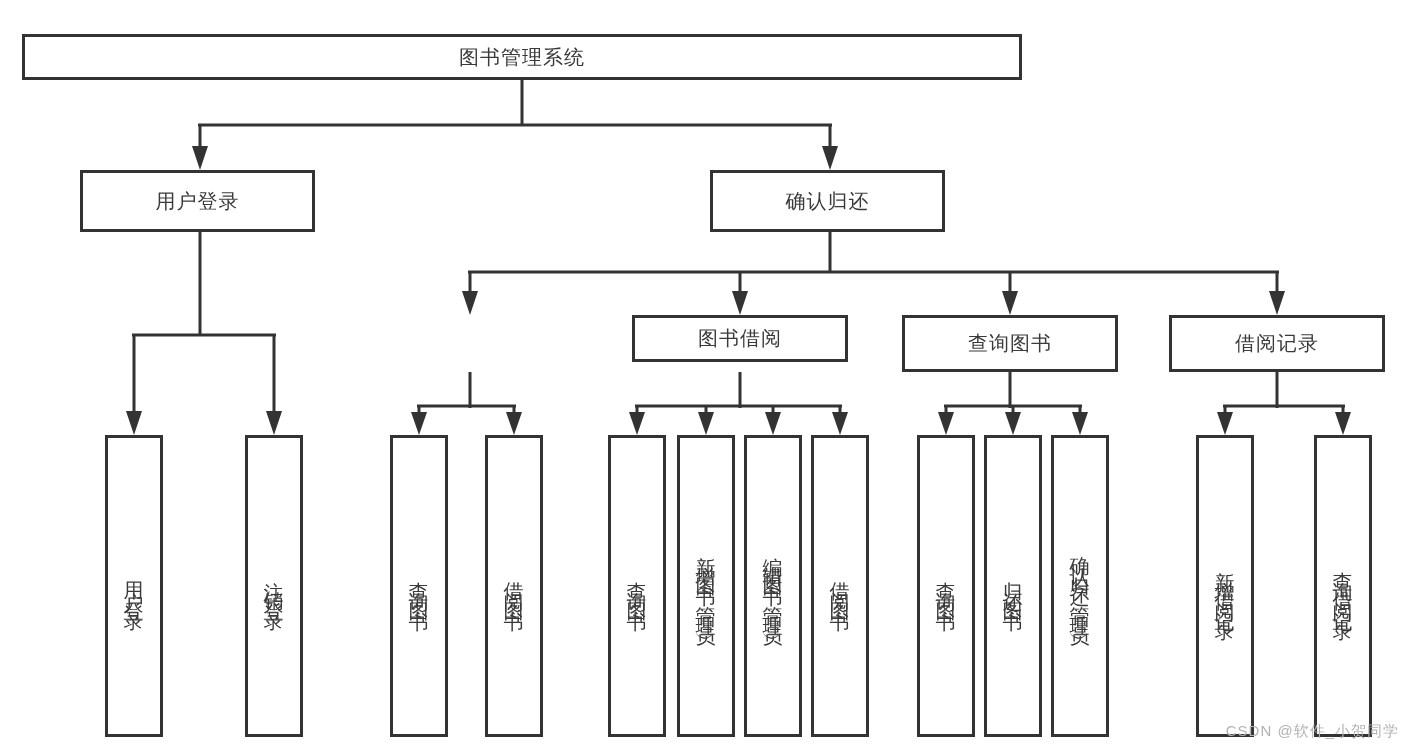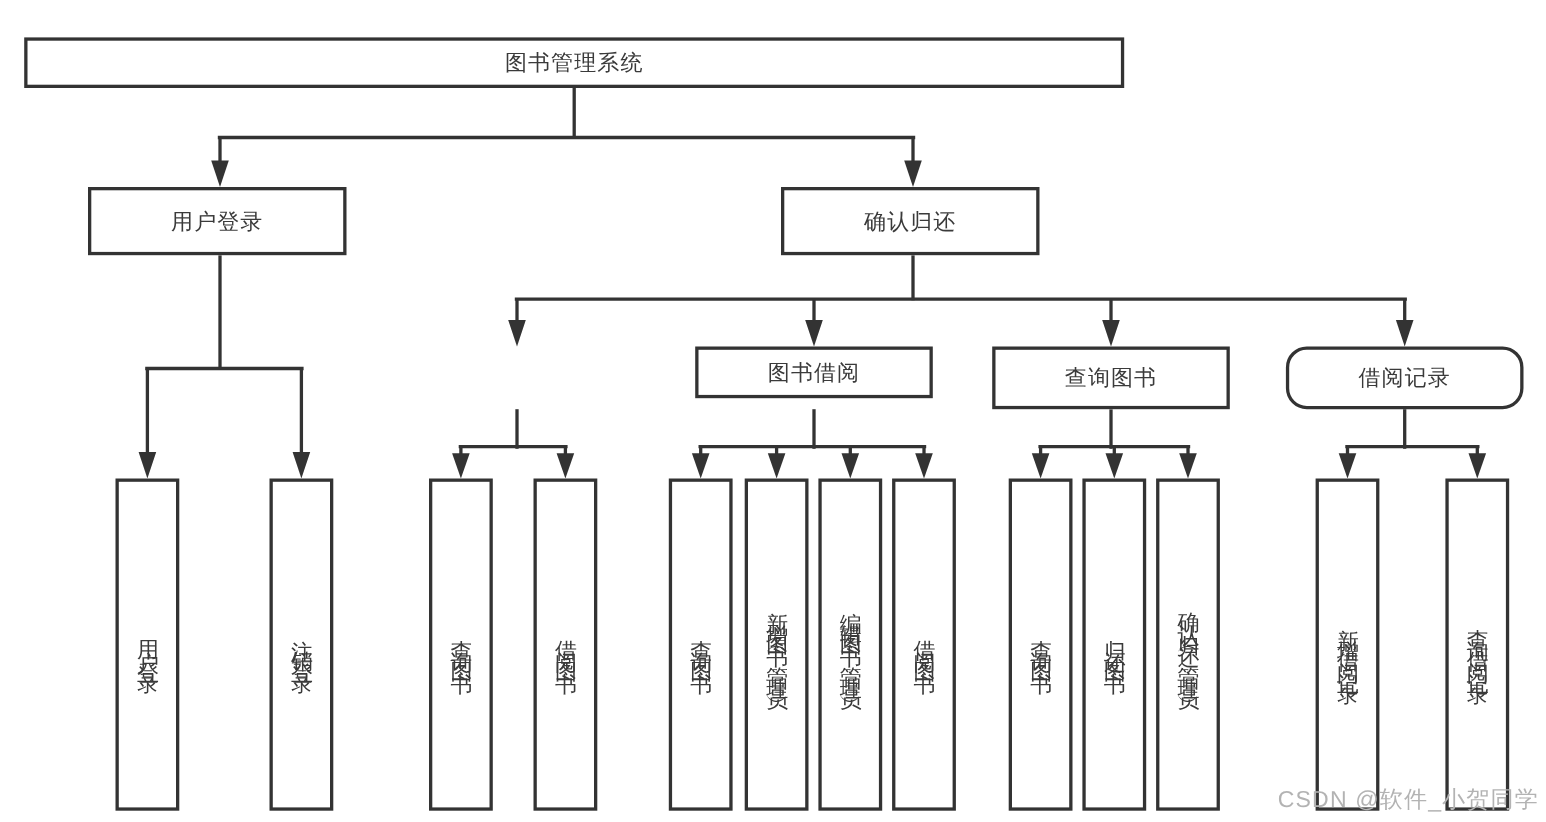--- a/index.html
+++ b/index.html
@@ -45,41 +45,41 @@
   }
   
   .n-root  { left: 22px;  top: 34px;  width: 1000px; height: 46px; }
   
   .n-l2a   { left: 80px;  top: 170px; width: 235px;  height: 62px; }
   .n-l2b   { left: 710px; top: 170px; width: 235px;  height: 62px; }
   
   .n-l3a   { left: 362px;  top: 315px; width: 216px; height: 57px; }
   .n-l3b   { left: 632px;  top: 315px; width: 216px; height: 47px; }
   .n-l3c   { left: 902px;  top: 315px; width: 216px; height: 57px; }
-  .n-l3d   { left: 1169px; top: 315px; width: 216px; height: 57px; border-radius: 19px; }
+  .n-l3d   { left: 1169px; top: 315px; width: 216px; height: 57px; }
   
   .leaf    { top: 435px; width: 58px; height: 302px; }
   .lf1  { left: 105px; }
   .lf2  { left: 245px; }
   .lf3  { left: 390px; }
   .lf4  { left: 485px; }
   .lf5  { left: 608px; }
   .lf6  { left: 677px; }
   .lf7  { left: 744px; }
   .lf8  { left: 811px; }
   .lf9  { left: 917px; }
   .lf10 { left: 984px; }
   .lf11 { left: 1051px; }
   .lf12 { left: 1196px; }
   .lf13 { left: 1314px; }
   .watermark {
     position: absolute;
     right: 6px;
     bottom: 6px;
-    font-size: 21px;
+    font-size: 15px;
     color: #b3b3b3;
     letter-spacing: 1px;
     white-space: nowrap;
   }
 </style>
 </head>
 <body>
 
 <div class="canvas">
 

